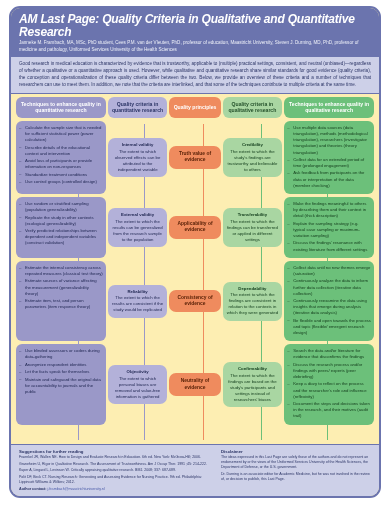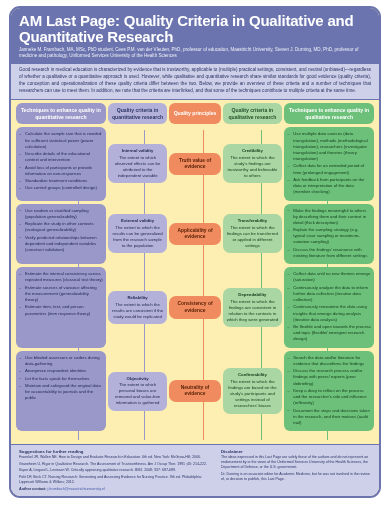--- a/index.html
+++ b/index.html
@@ -25,25 +25,26 @@
     flex-direction: column;
   }
 
   
   .hdr {
     background: #6b74ae;
     padding: 5px 8px 4px 8px;
     color: #ffffff;
   }
   .hdr-title {
-    font-size: 15px;
+    font-size: 12px;
     font-weight: bold;
     letter-spacing: -0.2px;
     line-height: 1.08;
     color: #ffffff;
+    font-style: italic;
   }
   .hdr-authors {
     font-size: 4.55px;
     line-height: 1.42;
     margin-top: 1.5px;
     color: #eef0f8;
   }
 
   
   .intro {

